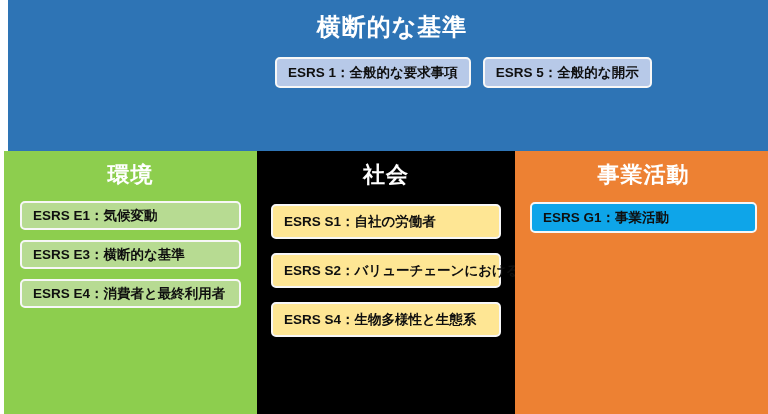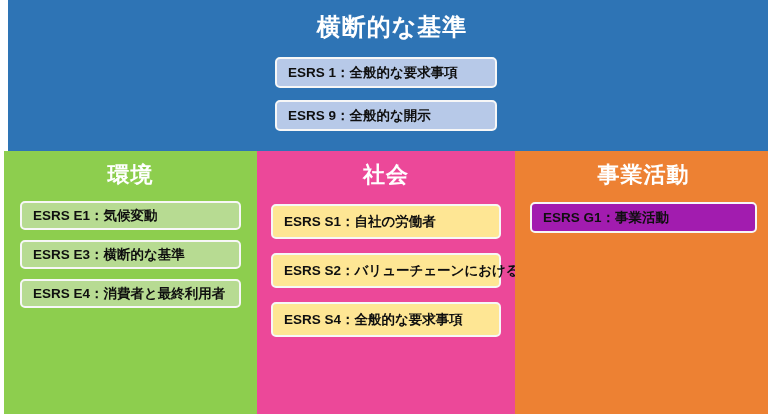--- a/index.html
+++ b/index.html
@@ -20,47 +20,47 @@
   .top-title {
     padding-top: 11px;
     text-align: center;
     font-size: 24px;
     letter-spacing: 1px;
     color: #ffffff;
   }
   .top-boxes {
     position: absolute; left: 267px; top: 57px;
     width: 222px;
-    display: flex; flex-direction: column; gap: 12px;
+    display: flex; flex-direction: row; gap: 12px;
   }
 
   
   .box {
     border: 2.5px solid #f7f7f7;
     border-radius: 5px;
     display: flex; align-items: center;
     padding: 0 11px;
     font-size: 13.5px;
     color: #0f0f0f;
     white-space: nowrap;
   }
   .box-blue   { background: #b7c9e8; height: 31px; }
   .box-green  { background: #b7db92; height: 29px; }
   .box-yellow { background: #fee694; height: 35px; }
-  .box-orange { background: #a21caf; height: 31px; }
+  .box-orange { background: #0ea5e9; height: 31px; }
 
   
   .cols {
     position: absolute; left: 4px; top: 151px;
     width: 768px; height: 263px;
     display: flex;
   }
   .col { height: 100%; }
   .col-env { width: 253px; background: #8dce4e; }
-  .col-soc { width: 258px; background: #ec4899; }
+  .col-soc { width: 258px; background: #000000; }
   .col-gov { width: 257px; background: #ed8133; }
   .col-title {
     padding-top: 9px;
     text-align: center;
     font-size: 22px;
     letter-spacing: 1px;
     color: #ffffff;
     height: 37px;
   }
   .list {
@@ -72,41 +72,41 @@
 </style>
 </head>
 <body>
 
 <div class="page">
 
   <header class="top">
     <div class="top-title">横断的な基準</div>
     <div class="top-boxes">
       <div class="box box-blue">ESRS 1：全般的な要求事項</div>
-      <div class="box box-blue">ESRS 9：全般的な開示</div>
+      <div class="box box-blue">ESRS 5：全般的な開示</div>
     </div>
   </header>
 
   <div class="cols">
 
     <section class="col col-env">
       <div class="col-title">環境</div>
       <div class="list">
         <div class="box box-green">ESRS E1：気候変動</div>
         <div class="box box-green">ESRS E3：横断的な基準</div>
         <div class="box box-green">ESRS E4：消費者と最終利用者</div>
       </div>
     </section>
 
     <section class="col col-soc">
       <div class="col-title">社会</div>
       <div class="list">
         <div class="box box-yellow">ESRS S1：自社の労働者</div>
         <div class="box box-yellow">ESRS S2：バリューチェーンにおける労働者</div>
-        <div class="box box-yellow">ESRS S4：全般的な要求事項</div>
+        <div class="box box-yellow">ESRS S4：生物多様性と生態系</div>
       </div>
     </section>
 
     <section class="col col-gov">
       <div class="col-title">事業活動</div>
       <div class="list">
         <div class="box box-orange">ESRS G1：事業活動</div>
       </div>
     </section>
 

